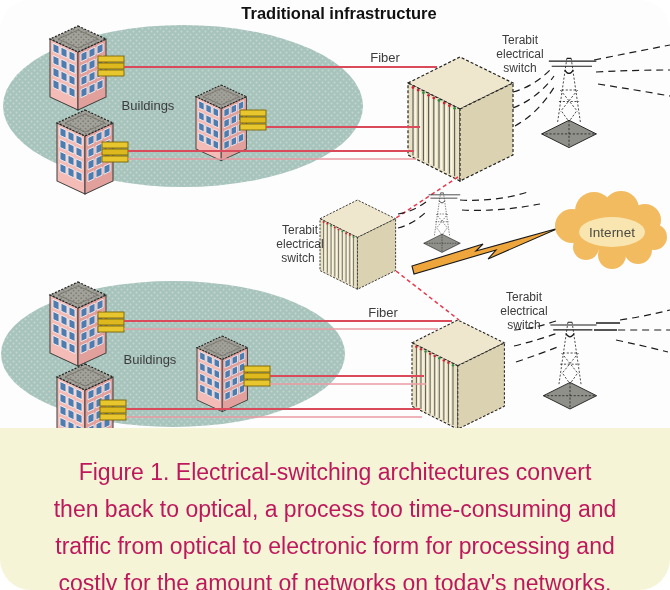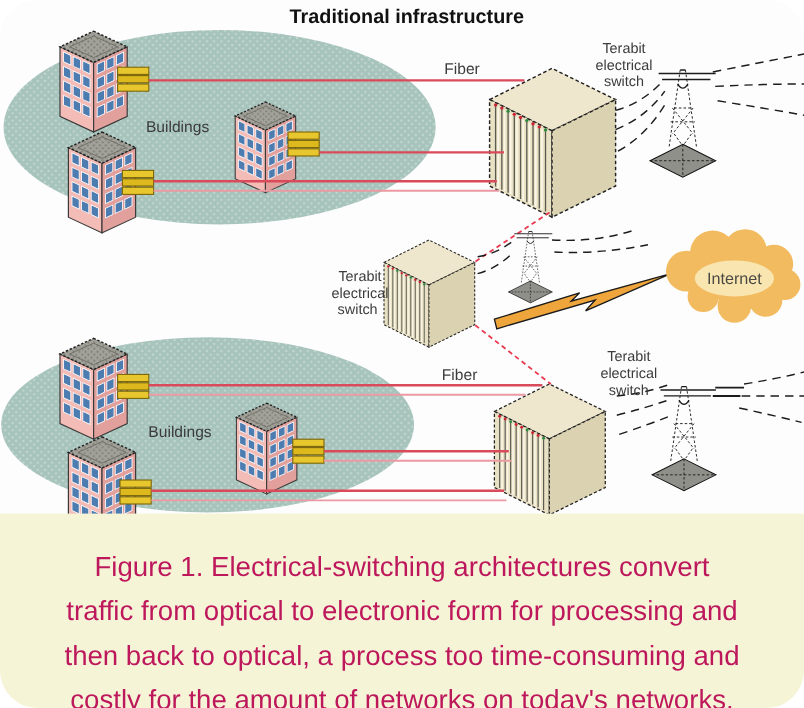--- a/index.html
+++ b/index.html
@@ -216,18 +216,18 @@
   </g>
   <g>
     <text class="swlbl" x="524" y="301" text-anchor="middle">Terabit</text>
     <text class="swlbl" x="524" y="315" text-anchor="middle">electrical</text>
     <text class="swlbl" x="524" y="329" text-anchor="middle">switch</text>
   </g>
 </svg>
 
 <div id="caption">
   <div>Figure 1. Electrical-switching architectures convert</div>
+  <div>then back to optical, a process too time-consuming and</div>
   <div>traffic from optical to electronic form for processing and</div>
-  <div>then back to optical, a process too time-consuming and</div>
   <div>costly for the amount of networks on today's networks.</div>
 </div>
 
 </div>
 
 </body></html>

